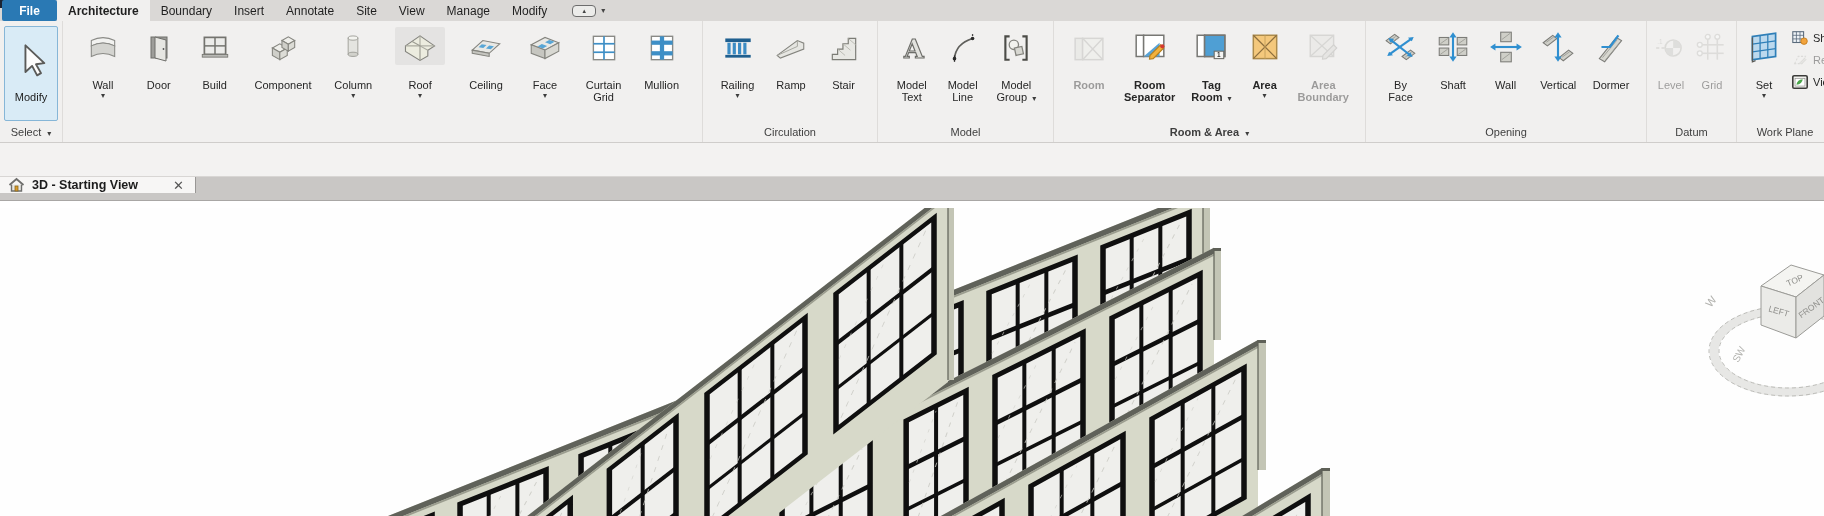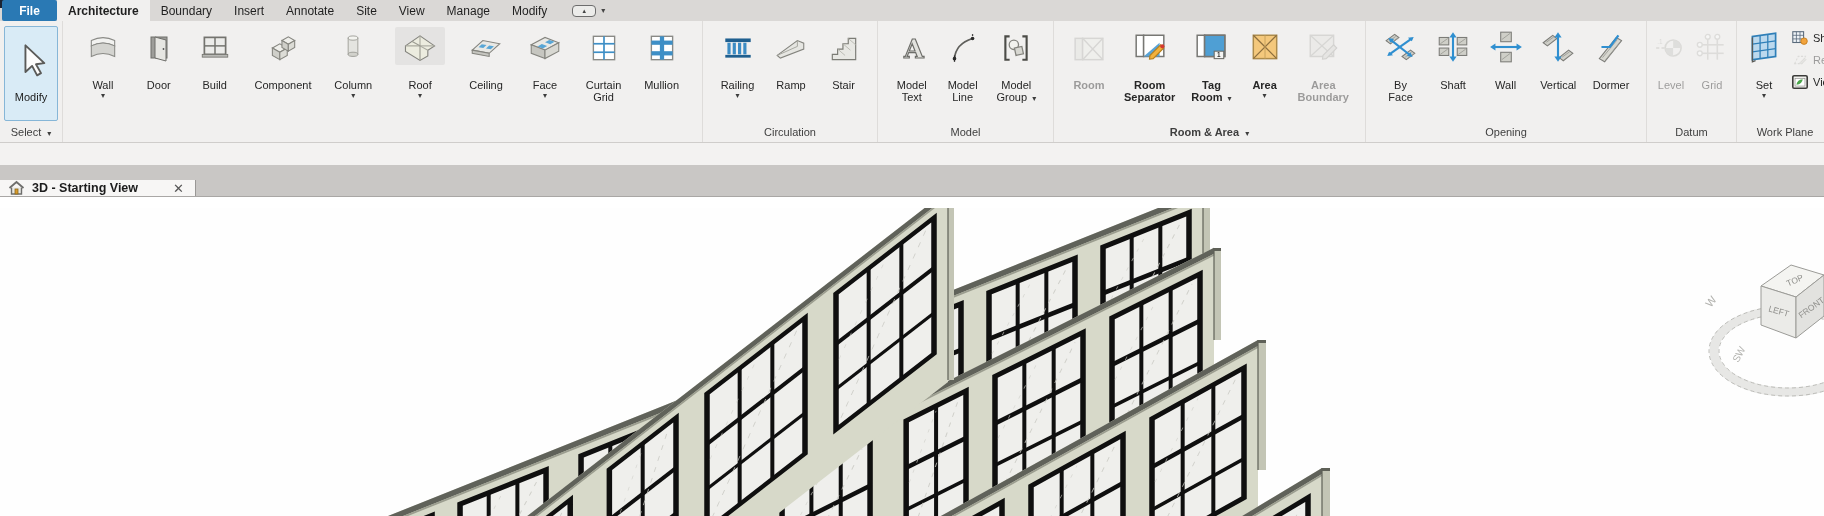--- a/index.html
+++ b/index.html
@@ -43,22 +43,22 @@
   .modify-btn .ic{height:58px;display:flex;align-items:center;}
   
   .wp-body{display:flex;align-items:flex-start;padding-top:5px;gap:8px;padding-left:8px;}
   .small-col{display:flex;flex-direction:column;gap:4px;padding-top:3px;}
   .sbtn{display:flex;align-items:center;gap:4px;font-size:11px;color:#262626;white-space:nowrap;}
   .sbtn.disabled{opacity:.42;}
   
   #optionsbar{position:absolute;top:143px;left:0;right:0;height:34px;background:#f3f2f1;
               border-bottom:1px solid #d8d6d4;}
   
-  #viewtabs{position:absolute;top:165px;left:0;right:0;height:32px;background:#c9c7c5;
-            border-bottom:1px solid #a9a7a5;display:flex;align-items:flex-end;}
+  #viewtabs{position:absolute;top:177px;left:0;right:0;height:24px;background:#c9c7c5;
+            border-bottom:1px solid #a9a7a5;display:flex;align-items:flex-start;}
   .vtab{width:196px;background:#f7f6f5;border-right:1px solid #999795;display:flex;
         align-items:center;padding:0 8px;gap:7px;}
   .vtab-title{font-size:12.5px;font-weight:bold;color:#1c1c1c;flex:1 1 auto;white-space:nowrap;}
   .vtab-close{font-size:13px;color:#555;padding:0 3px;cursor:default;}
   
   #canvas{position:absolute;top:208px;left:0;right:0;height:308px;background:#fefefe;}
   #canvas svg{display:block;}
 </style>
 </head>
 <body>

